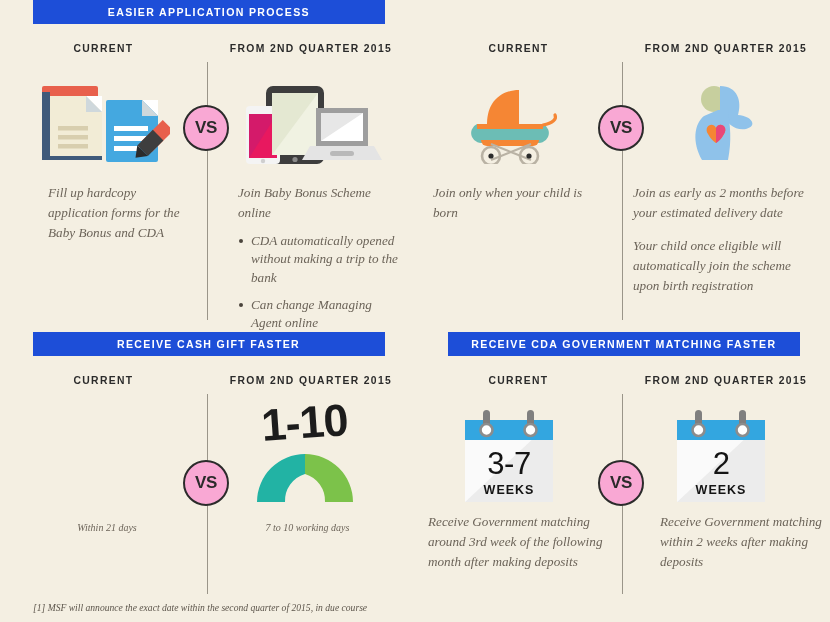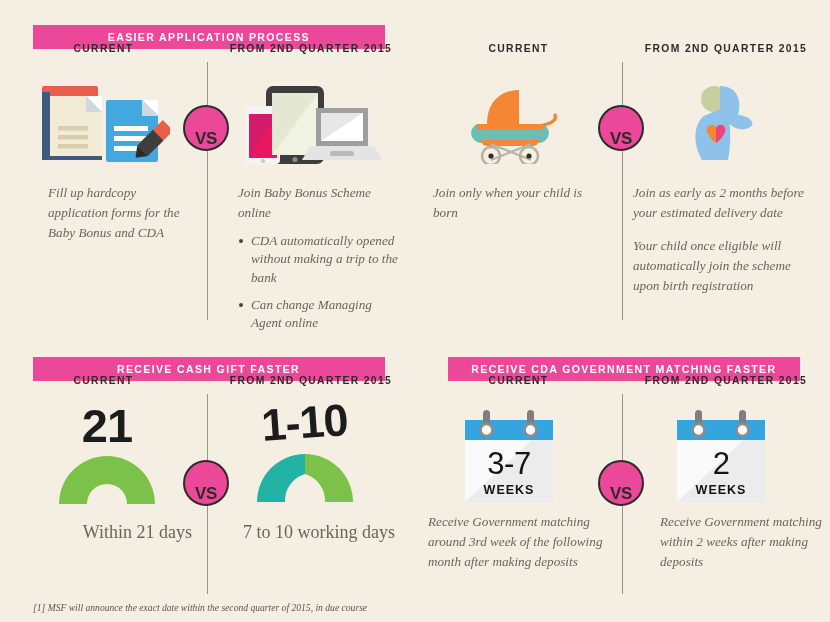--- a/index.html
+++ b/index.html
@@ -11,22 +11,22 @@
     position: relative;
   }
   .quadrant { position: absolute; width: 415px; height: 330px; }
   .q-tl { left: 0; top: 0; }
   .q-tr { left: 415px; top: 0; }
   .q-bl { left: 0; top: 332px; height: 263px; }
   .q-br { left: 415px; top: 332px; height: 263px; }
 
   .section-header {
     position: absolute; left: 33px; right: 30px; top: 0;
-    height: 24px; background: #ec4899;
-    display: flex; align-items: center; justify-content: center; margin-top: 25px;
+    height: 24px; background: #1d4ed8;
+    display: flex; align-items: center; justify-content: center;
   }
   .section-header span {
     color: #ffffff; font-size: 11.5px; font-weight: bold;
     letter-spacing: 1.45px; text-transform: uppercase;
     font-family: "Liberation Sans Narrow", "Liberation Sans", sans-serif;
     transform: scaleX(0.92);
   }
 
   .col-label {
     position: absolute; top: 42px;
@@ -41,22 +41,22 @@
   .divider {
     position: absolute; left: 207px; width: 1px;
     background: #9a9589;
   }
   .q-tl .divider, .q-tr .divider { top: 62px; height: 258px; }
   .q-bl .divider, .q-br .divider { top: 62px; height: 200px; }
 
   .vs-badge {
     position: absolute; left: 183px; top: 105px;
     width: 46px; height: 46px; border-radius: 50%;
-    border: 2.2px solid #2b2b2b; background: #ec4899;
-    display: flex; align-items: flex-end; justify-content: center;
+    border: 2.2px solid #2b2b2b; background: #f9a8d4;
+    display: flex; align-items: center; justify-content: center;
     z-index: 5;
   }
   .q-bl .vs-badge, .q-br .vs-badge { top: 128px; }
   .vs-badge span {
     font-size: 17px; font-weight: bold; color: #2b2b2b;
     letter-spacing: -0.3px;
     font-family: "Liberation Sans", sans-serif;
   }
 
   .body-text {
@@ -94,22 +94,22 @@
     letter-spacing: -0.5px; line-height: 1;
   }
   .cal-sub {
     font-size: 12.5px; font-weight: bold; color: #141414; letter-spacing: 1px;
     font-family: "Liberation Sans Narrow", "Liberation Sans", sans-serif;
     margin-top: 4px;
   }
 
   .caption {
     position: absolute; font-family: "Liberation Serif", serif;
-    font-size: 18px; color: #6c6459;
-    text-align: right;
+    font-style: italic; font-size: 10px; color: #6c6459;
+    text-align: center;
   }
 
   .footnote {
     position: absolute; left: 33px; top: 602px;
     font-family: "Liberation Serif", serif; font-style: italic;
     font-size: 9.6px; color: #5d564c;
   }
 </style>
 </head>
 <body>
@@ -227,26 +227,20 @@
 </div>
 
 <div class="quadrant q-bl">
   <div class="section-header">
     <span>RECEIVE CASH GIFT FASTER</span>
   </div>
   <div class="col-label left">CURRENT</div>
   <div class="col-label right">FROM 2ND QUARTER 2015</div>
   <div class="divider"></div>
 
-  <div class="gauge-wrap" style="left:57px; top:72px; width:100px;">
-    <div class="gauge-num">21</div>
-    <svg width="100" height="52" viewBox="0 0 100 52" style="display:block;margin-top:3px;">
-      <path d="M2 52 A48 48 0 0 1 98 52 L70 52 A20 20 0 0 0 30 52 Z" fill="#7cc24a"></path>
-    </svg>
-  </div>
 
   <div class="vs-badge">
     <span>VS</span>
   </div>
 
   <div class="gauge-wrap" style="left:252px; top:70px; width:105px;">
     <div class="gauge-num tilt">1-10</div>
     <svg width="100" height="52" viewBox="0 0 100 52" style="display:block;margin:5px auto 0;">
       <path d="M2 52 A48 48 0 0 1 50 4 L50 24 A28 28 0 0 0 30 52 Z" fill="#22b3a4"></path>
       <path d="M50 4 A48 48 0 0 1 98 52 L70 52 A28 28 0 0 0 50 24 Z" fill="#7cc24a"></path>

